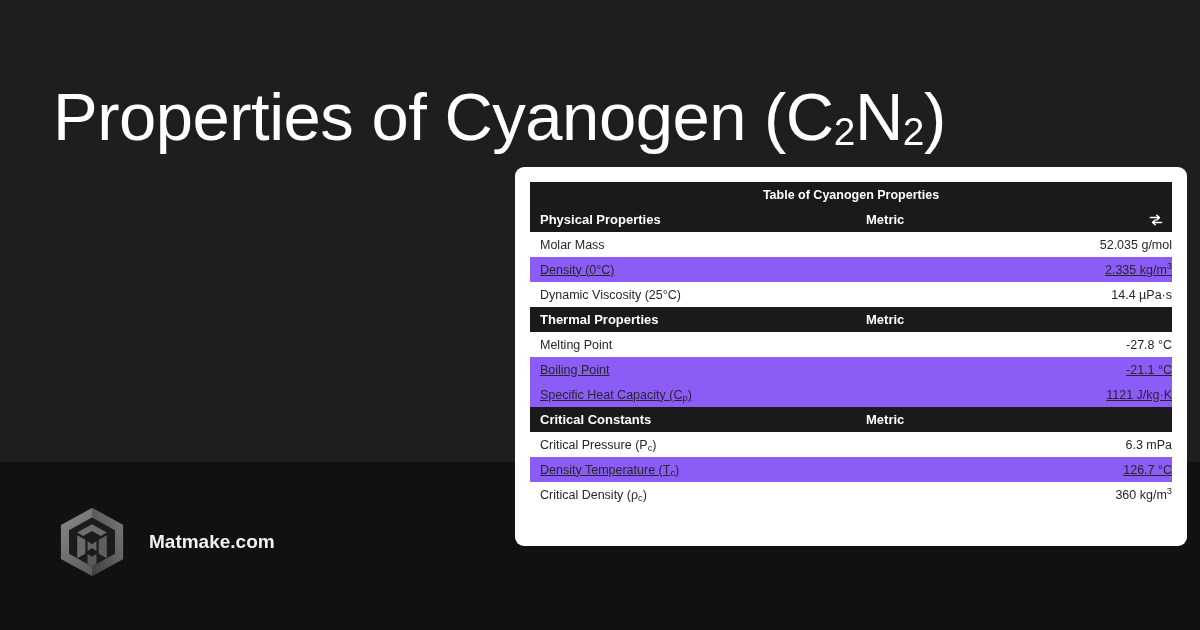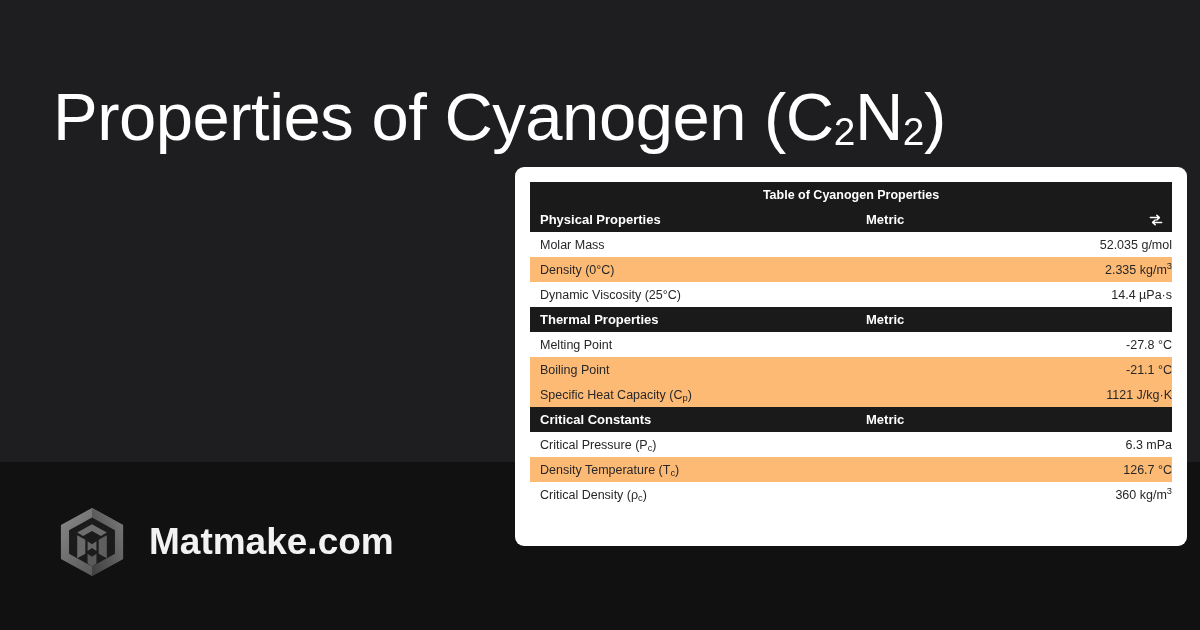--- a/index.html
+++ b/index.html
@@ -51,36 +51,36 @@
   .section-row td.c2{ padding-left:10px; position:relative; }
   .swap-ico{
     position:absolute; right:8px; top:50%; transform:translateY(-50%);
     width:16px; height:16px; display:block;
   }
 
   .data-row td{
     font-size:12.5px; color:#27272a; height:25px; vertical-align:middle;
     background:#ffffff;
   }
-  .data-row.alt td{ background:#fdba74; }
+  .data-row.alt td{ background:#8b5cf6;text-decoration:underline; }
   .data-row td.c1{ padding-left:10px; }
   .data-row td.c2{ padding-left:10px;text-align:right; }
   .data-row sub{ font-size:0.75em; vertical-align:baseline; position:relative; top:0.25em; }
   .data-row sup{ font-size:0.75em; vertical-align:baseline; position:relative; top:-0.45em; }
   .col-a{ width:326px; }
   .col-b{ width:316px; }
 
   
   .brand{
     position:absolute; left:55px; top:505px;
     display:flex; align-items:center; gap:20px;
   }
   .brand-mark{ width:74px; height:74px; display:block; }
   .brand-text{
-    font-size:37px; font-weight:bold; color:#f2f2f2; letter-spacing:0px;
+    font-size:19px; font-weight:bold; color:#f2f2f2; letter-spacing:0px;
   }
 </style>
 </head>
 <body>
 
 <div class="band-top"></div>
 <div class="band-bottom"></div>
 
 <h1 class="page-title">
   <span>Properties of Cyanogen (C</span><sub>2</sub><span>N</span><sub>2</sub><span>)</span>

